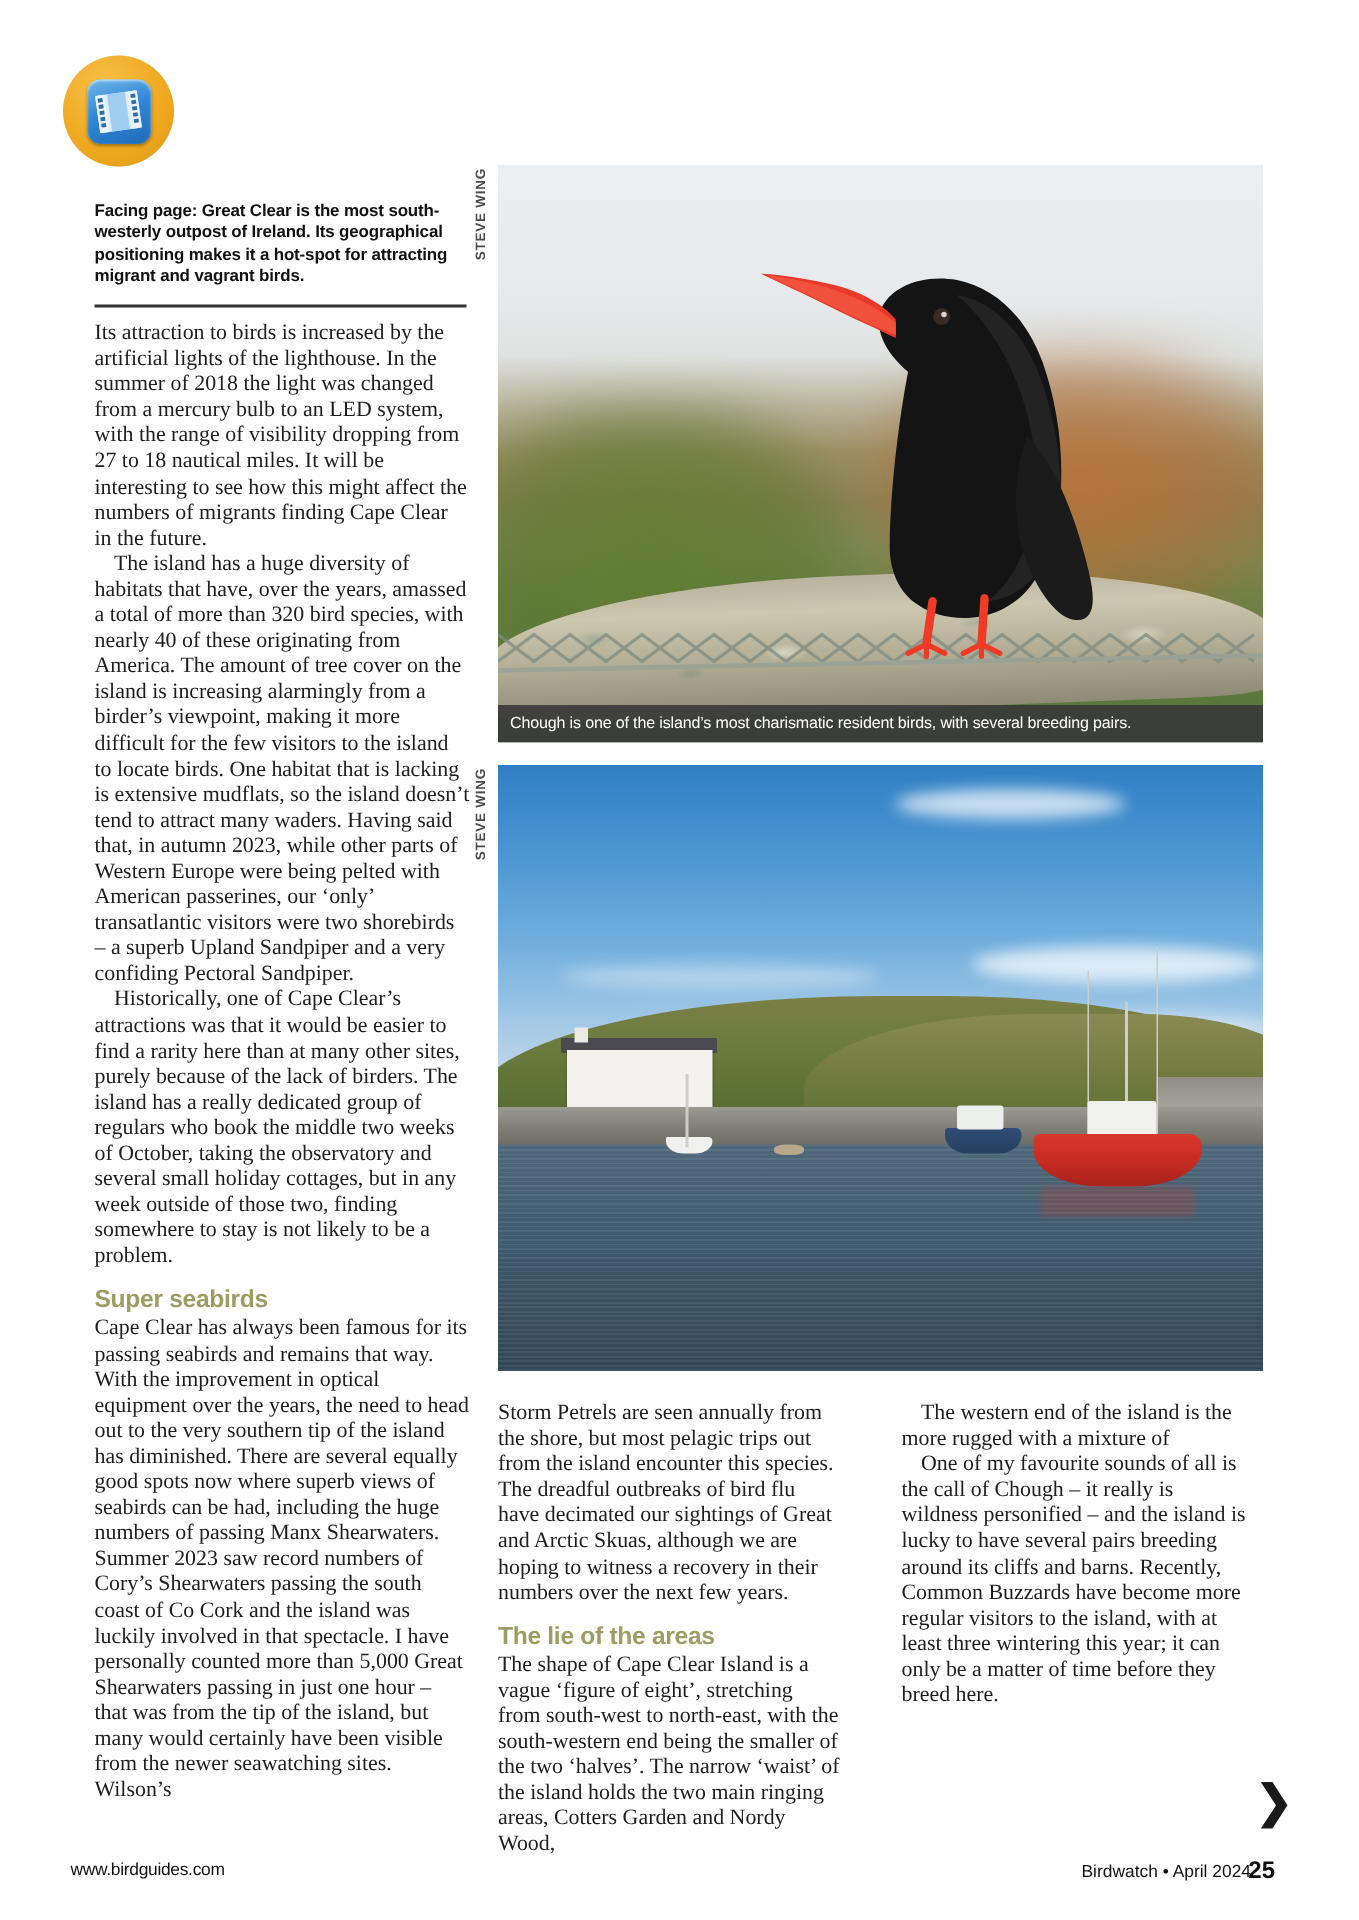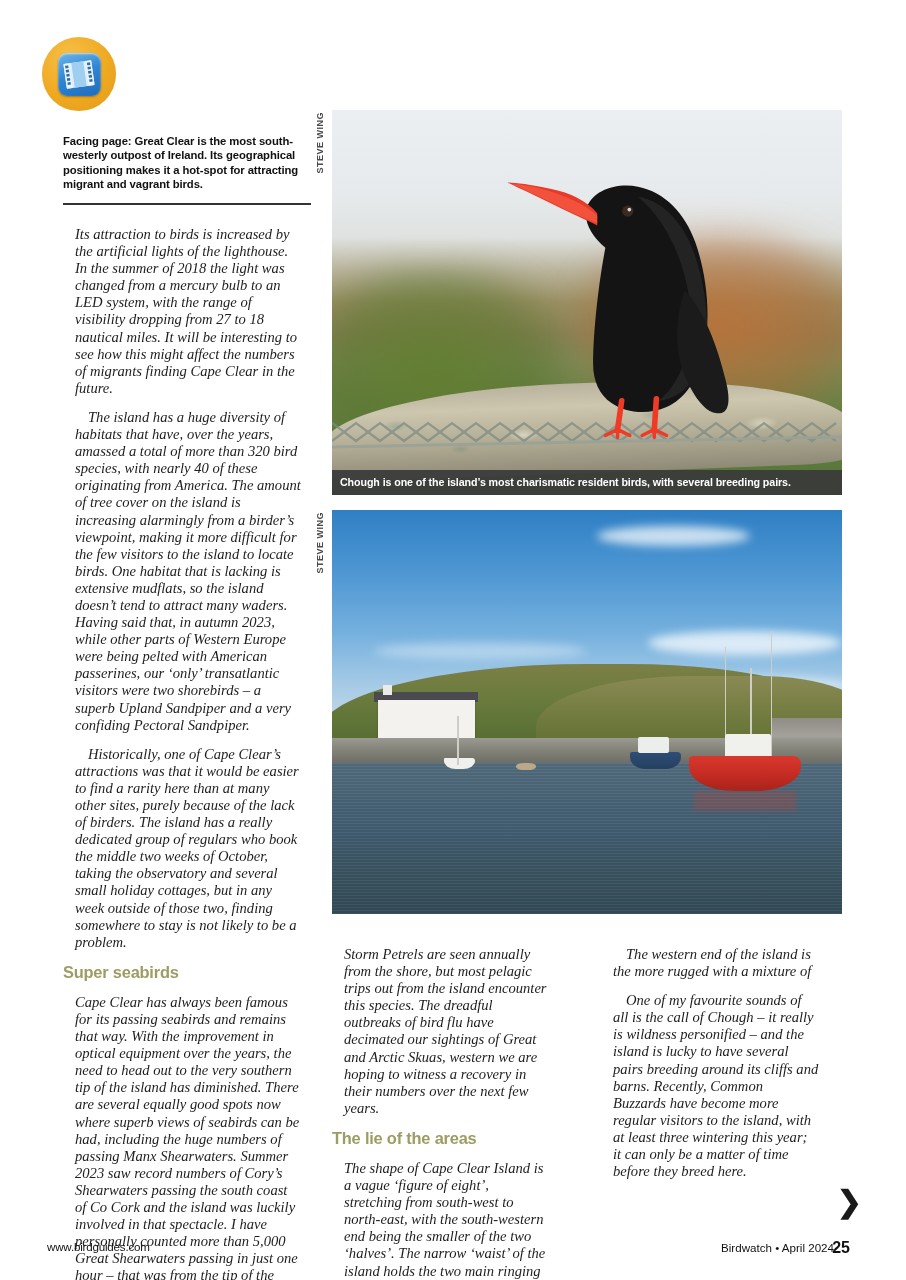--- a/index.html
+++ b/index.html
@@ -76,22 +76,21 @@
     font-size: 14.6px;
     line-height: 17.1px;
     color: #1d1d1d;
     text-align: left;
   }
   #col-left  { left: 63px;  top: 214px; width: 250px; }
   #col-mid   { left: 332px; top: 934px; width: 228px; }
   #col-right { left: 601px; top: 934px; width: 230px; }
 
   .col p {
-    margin: 12px;
-    font-style: italic;
+    margin: 0;
   }
   .col p.indent {
     text-indent: 13px;
   }
   .sec-head {
     font-family: "Liberation Sans", sans-serif;
     font-weight: bold;
     font-size: 16.4px;
     line-height: 19px;
     color: #9d9c63;
@@ -123,21 +122,21 @@
 
   .photo-caption {
     position: absolute;
     left: 0;
     bottom: 0;
     width: 100%;
     box-sizing: border-box;
     background: rgba(58,58,58,0.93);
     color: #ffffff;
     font-family: "Liberation Sans", sans-serif;
-    font-weight: bold;
+    font-weight: normal;
     font-size: 10.7px;
     line-height: 14px;
     padding: 5px 22px 6px 8px;
     letter-spacing: -0.1px;
   }
 
   
   .ch-sky {
     position: absolute; inset: 0;
     background: linear-gradient(180deg,
@@ -340,21 +339,21 @@
 
 <div class="col" id="col-left">
   <p>Its attraction to birds is increased by the artificial lights of the lighthouse. In the summer of 2018 the light was changed from a mercury bulb to an LED system, with the range of visibility dropping from 27 to 18 nautical miles. It will be interesting to see how this might affect the numbers of migrants finding Cape Clear in the future.</p>
   <p class="indent">The island has a huge diversity of habitats that have, over the years, amassed a total of more than 320 bird species, with nearly 40 of these originating from America. The amount of tree cover on the island is increasing alarmingly from a birder’s viewpoint, making it more difficult for the few visitors to the island to locate birds. One habitat that is lacking is extensive mudflats, so the island doesn’t tend to attract many waders. Having said that, in autumn 2023, while other parts of Western Europe were being pelted with American passerines, our ‘only’ transatlantic visitors were two shorebirds – a superb Upland Sandpiper and a very confiding Pectoral Sandpiper.</p>
   <p class="indent">Historically, one of Cape Clear’s attractions was that it would be easier to find a rarity here than at many other sites, purely because of the lack of birders. The island has a really dedicated group of regulars who book the middle two weeks of October, taking the observatory and several small holiday cottages, but in any week outside of those two, finding somewhere to stay is not likely to be a problem.</p>
   <div class="sec-head">Super seabirds</div>
   <p>Cape Clear has always been famous for its passing seabirds and remains that way. With the improvement in optical equipment over the years, the need to head out to the very southern tip of the island has diminished. There are several equally good spots now where superb views of seabirds can be had, including the huge numbers of passing Manx Shearwaters. Summer 2023 saw record numbers of Cory’s Shearwaters passing the south coast of Co Cork and the island was luckily involved in that spectacle. I have personally counted more than 5,000 Great Shearwaters passing in just one hour – that was from the tip of the island, but many would certainly have been visible from the newer seawatching sites. Wilson’s</p>
 </div>
 
 <div class="col" id="col-mid">
-  <p>Storm Petrels are seen annually from the shore, but most pelagic trips out from the island encounter this species. The dreadful outbreaks of bird flu have decimated our sightings of Great and Arctic Skuas, western we are hoping to witness a recovery in their numbers over the next few years.</p>
+  <p>Storm Petrels are seen annually from the shore, but most pelagic trips out from the island encounter this species. The dreadful outbreaks of bird flu have decimated our sightings of Great and Arctic Skuas, although we are hoping to witness a recovery in their numbers over the next few years.</p>
   <div class="sec-head">The lie of the areas</div>
   <p>The shape of Cape Clear Island is a vague ‘figure of eight’, stretching from south-west to north-east, with the south-western end being the smaller of the two ‘halves’. The narrow ‘waist’ of the island holds the two main ringing areas, Cotters Garden and Nordy Wood,</p>
 </div>
 
 <div class="col" id="col-right">
   <p class="indent">The western end of the island is the more rugged with a mixture of</p>
   <p class="indent">One of my favourite sounds of all is the call of Chough – it really is wildness personified – and the island is lucky to have several pairs breeding around its cliffs and barns. Recently, Common Buzzards have become more regular visitors to the island, with at least three wintering this year; it can only be a matter of time before they breed here.</p>
 </div>
 
 <div class="credit" id="credit-1">STEVE WING</div>

